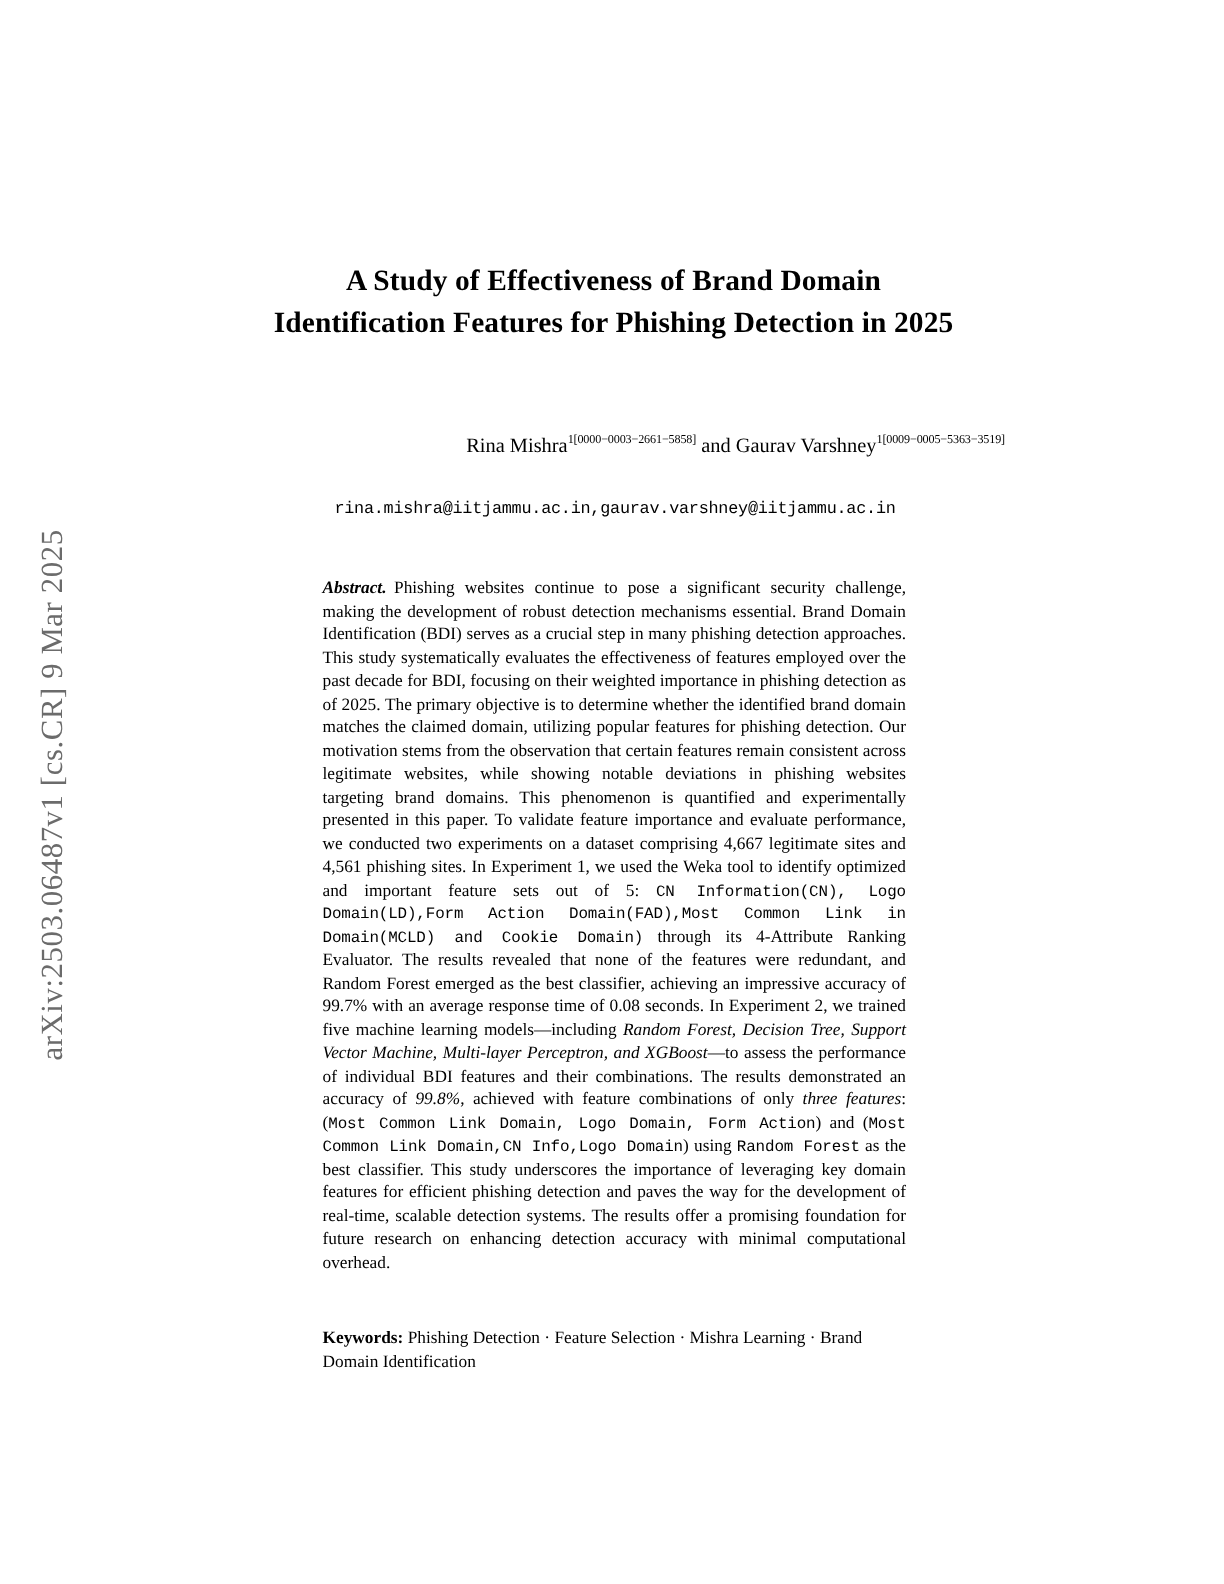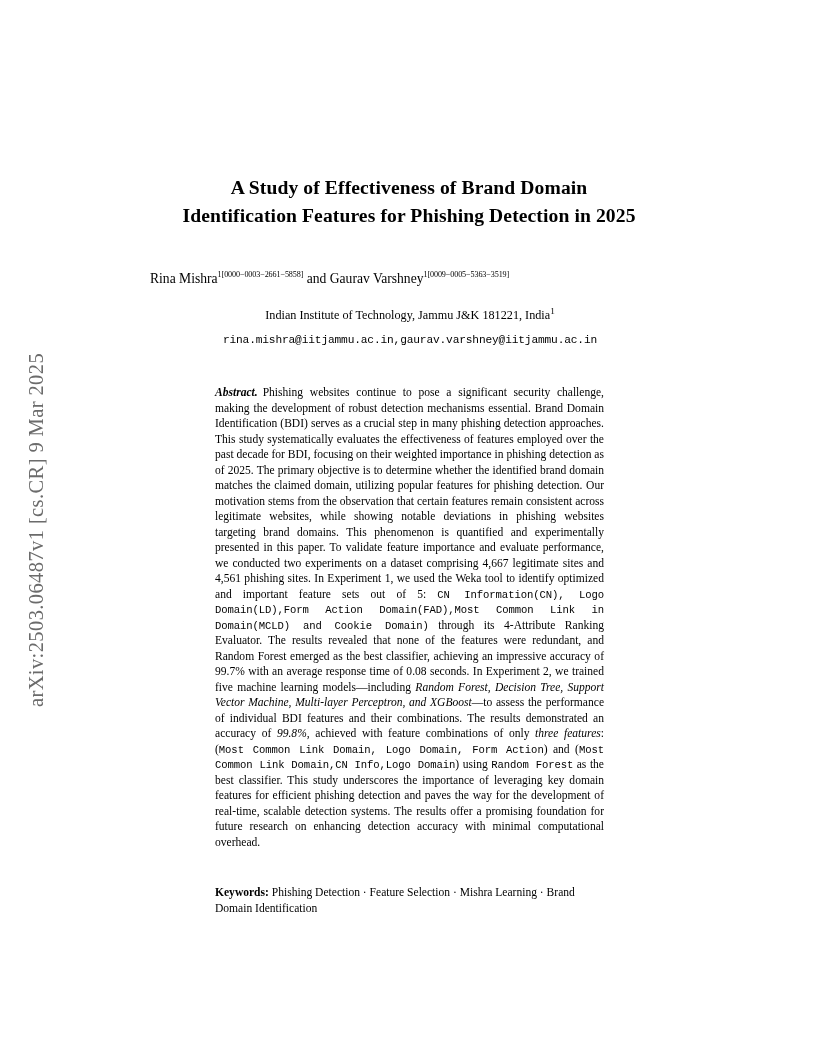--- a/index.html
+++ b/index.html
@@ -55,23 +55,23 @@
     text-align: center;
     font-size: 19.6px;
     font-weight: bold;
     line-height: 1.42;
     letter-spacing: 0.1px;
   }
 
   #author-line {
     position: absolute;
     left: 150px;
-    top: 242px;
+    top: 260px;
     width: 520px;
-    text-align: left;
+    text-align: right;
     font-size: 13.6px;
     line-height: 1.3;
   }
   .orcid {
     font-size: 8.1px;
     vertical-align: super;
     letter-spacing: -0.1px;
   }
   .sup1 {
     font-size: 9.2px;
@@ -150,23 +150,20 @@
 <div id="page">
 
   <div id="title-block">A Study of Effectiveness of Brand Domain Identification Features for Phishing Detection in 2025</div>
 
   <div id="author-line">
     <span>Rina Mishra</span><span class="orcid">1[0000−0003−2661−5858]</span>
     <span>and</span>
     <span>Gaurav Varshney</span><span class="orcid">1[0009−0005−5363−3519]</span>
   </div>
 
-  <div id="affiliation">
-    <span>Indian Institute of Technology, Jammu J&amp;K 181221, India</span><span class="sup1">1</span>
-  </div>
 
   <div id="emails">rina.mishra@iitjammu.ac.in,gaurav.varshney@iitjammu.ac.in</div>
 
   <div id="abstract-block">
     <span class="head">Abstract.</span><span class="gap"></span><span>Phishing websites continue to pose a significant security challenge, making the development of robust detection mechanisms essential. Brand Domain Identification (BDI) serves as a crucial step in many phishing detection approaches. This study systematically evaluates the effectiveness of features employed over the past decade for BDI, focusing on their weighted importance in phishing detection as of 2025. The primary objective is to determine whether the identified brand domain matches the claimed domain, utilizing popular features for phishing detection. Our motivation stems from the observation that certain features remain consistent across legitimate websites, while showing notable deviations in phishing websites targeting brand domains. This phenomenon is quantified and experimentally presented in this paper. To validate feature importance and evaluate performance, we conducted two experiments on a dataset comprising 4,667 legitimate sites and 4,561 phishing sites. In Experiment 1, we used the Weka tool to identify optimized and important feature sets out of 5: </span><span class="mono">CN Information(CN), Logo Domain(LD),Form Action Domain(FAD),Most Common Link in Domain(MCLD) and Cookie Domain)</span><span> through its 4-Attribute Ranking Evaluator. The results revealed that none of the features were redundant, and Random Forest emerged as the best classifier, achieving an impressive accuracy of 99.7% with an average response time of 0.08 seconds. In Experiment 2, we trained five machine learning models—including </span><span class="ital">Random Forest, Decision Tree, Support Vector Machine, Multi-layer Perceptron, and XGBoost</span><span>—to assess the performance of individual BDI features and their combinations. The results demonstrated an accuracy of </span><span class="ital">99.8%</span><span>, achieved with feature combinations of only </span><span class="ital">three features</span><span>: (</span><span class="mono">Most Common Link Domain, Logo Domain, Form Action</span><span>) and (</span><span class="mono">Most Common Link Domain,CN Info,Logo Domain</span><span>) using </span><span class="mono">Random Forest</span><span> as the best classifier. This study underscores the importance of leveraging key domain features for efficient phishing detection and paves the way for the development of real-time, scalable detection systems. The results offer a promising foundation for future research on enhancing detection accuracy with minimal computational overhead.</span>
   </div>
 
   <div id="keywords-block">
     <span class="head">Keywords:</span>
     <span>Phishing Detection · Feature Selection · Mishra Learning · Brand Domain Identification</span>

